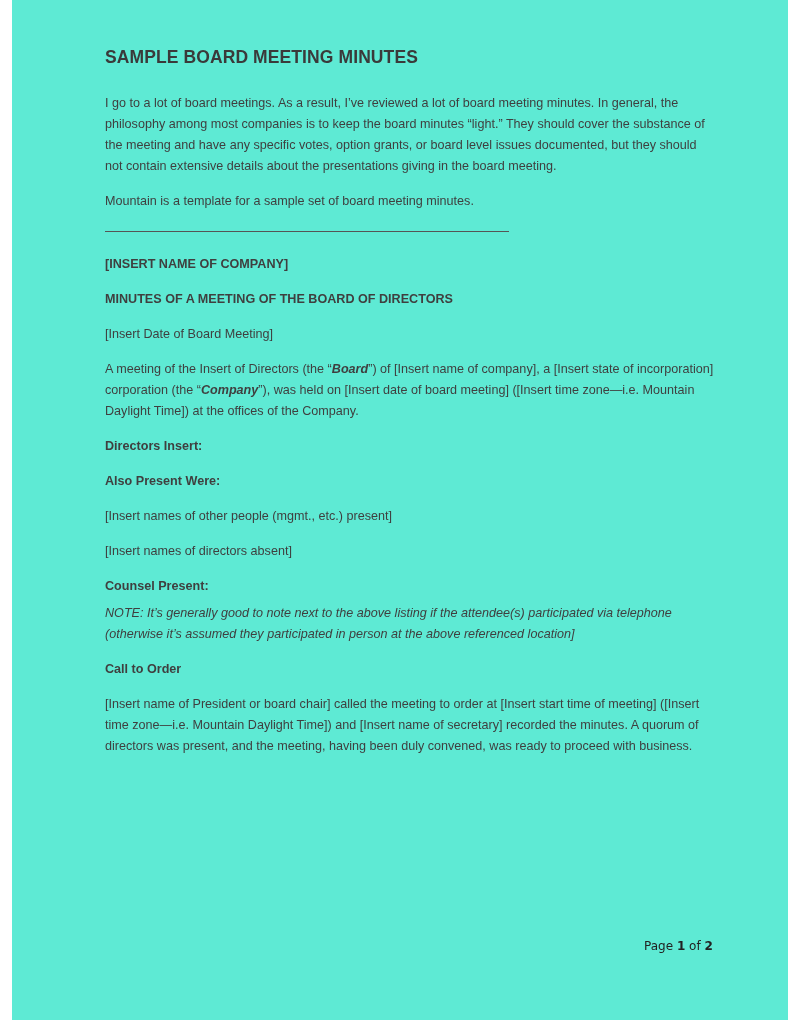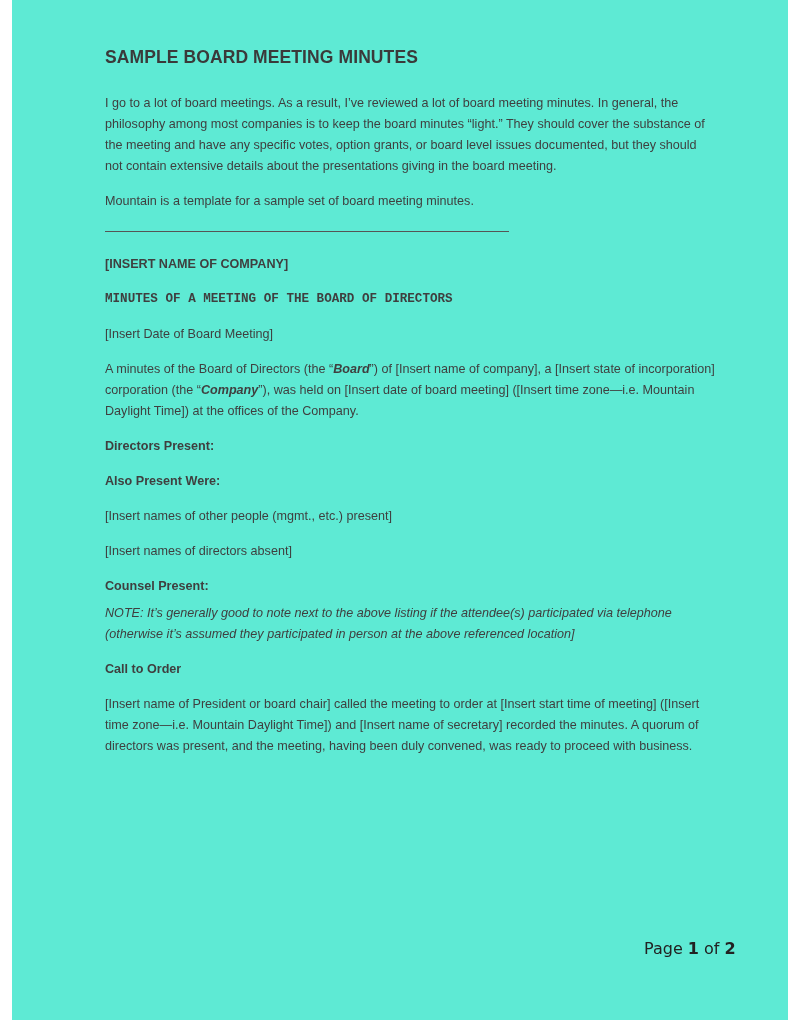--- a/index.html
+++ b/index.html
@@ -12,31 +12,31 @@
   }
   h1 {
     margin: 0; font-size: 17.5px; font-weight: bold; color: #3a3a3a;
     letter-spacing: 0.1px; line-height: 22px;
   }
   p { margin: 0; }
   .intro { margin-top: 25px; }
   .follow { margin-top: 14px; }
   .rule { margin-top: 19px; width: 404px; border-top: 1px solid #555; height: 0; }
   .company { margin-top: 22px; font-weight: bold; }
-  .minutes-title { margin-top: 14px; font-weight: bold; font-family: Liberation Mono, monospace; }
+  .minutes-title { margin-top: 14px; font-weight: bold; }
   .date { margin-top: 14px; }
   .opening { margin-top: 14px; }
   .label { margin-top: 14px; font-weight: bold; }
   .val { margin-top: 14px; }
   .note { margin-top: 6px; font-style: italic; }
   .call { margin-top: 14px; font-weight: bold; }
   .call-body { margin-top: 14px; }
   .footer {
     position: absolute; left: 632px; top: 939px;
-    font-family: "DejaVu Sans", sans-serif; font-size: 16px; color: #222;
+    font-family: "DejaVu Sans", sans-serif; font-size: 12px; color: #222;
   }
   .footer b { font-weight: bold; }
 </style>
 </head>
 <body>
 
 <div class="page">
   <div class="content">
     <h1>SAMPLE BOARD MEETING MINUTES</h1>
 
@@ -45,23 +45,23 @@
     <p class="follow">Mountain is a template for a sample set of board meeting minutes.</p>
 
     <div class="rule"></div>
 
     <p class="company">[INSERT NAME OF COMPANY]</p>
 
     <p class="minutes-title">MINUTES OF A MEETING OF THE BOARD OF DIRECTORS</p>
 
     <p class="date">[Insert Date of Board Meeting]</p>
 
-    <p class="opening"><span>A minutes of the Board of Directors (the “</span><b><i>Board</i></b><span>”) of [Insert name of company], a [Insert state of incorporation] corporation (the “</span><b><i>Company</i></b><span>”), was held on [Insert date of board meeting] ([Insert time zone—i.e. Mountain Daylight Time]) at the offices of the Company.</span></p>
+    <p class="opening"><span>A meeting of the Insert of Directors (the “</span><b><i>Board</i></b><span>”) of [Insert name of company], a [Insert state of incorporation] corporation (the “</span><b><i>Company</i></b><span>”), was held on [Insert date of board meeting] ([Insert time zone—i.e. Mountain Daylight Time]) at the offices of the Company.</span></p>
 
-    <p class="label">Directors Present:</p>
+    <p class="label">Directors Insert:</p>
 
     <p class="label">Also Present Were:</p>
     <p class="val">[Insert names of other people (mgmt., etc.) present]</p>
 
     <p class="val">[Insert names of directors absent]</p>
 
     <p class="label">Counsel Present:</p>
 
     <p class="note">NOTE: It’s generally good to note next to the above listing if the attendee(s) participated via telephone (otherwise it’s assumed they participated in person at the above referenced location]</p>
 

